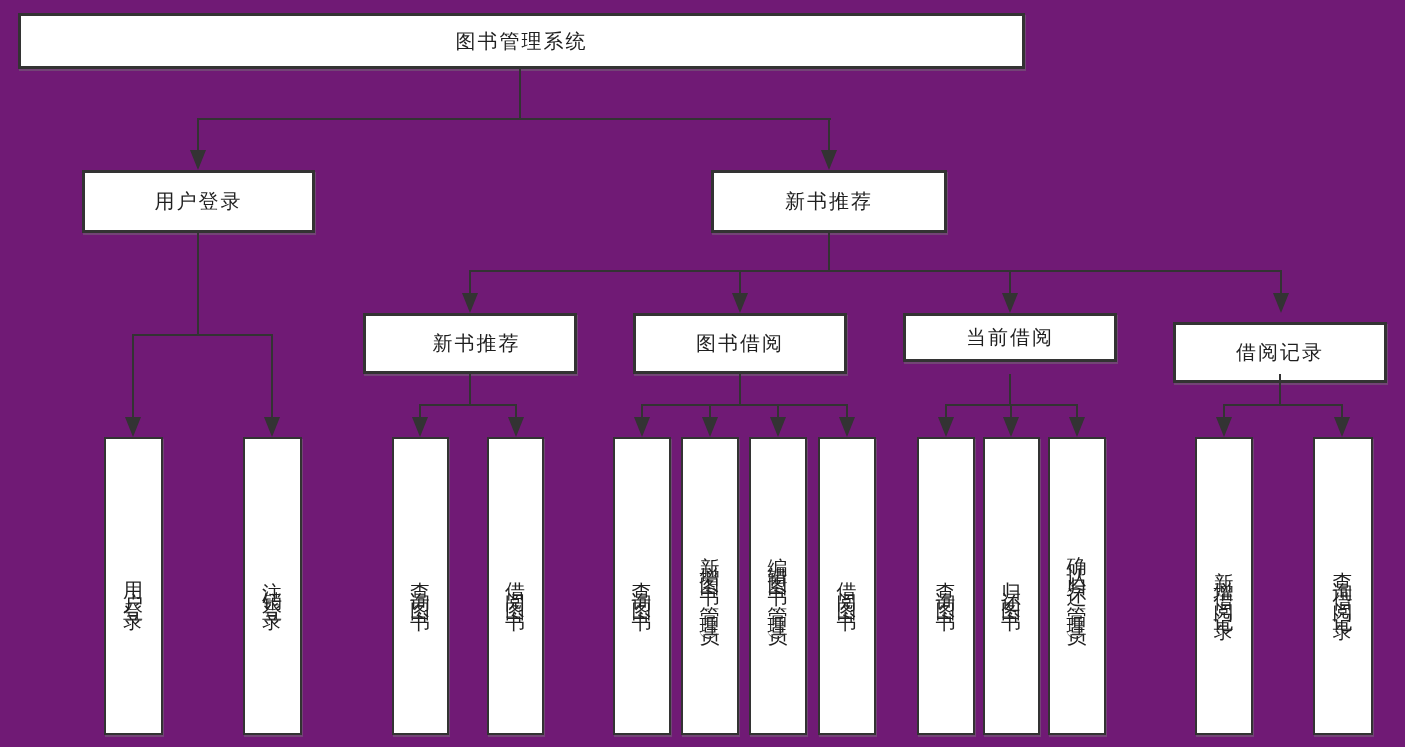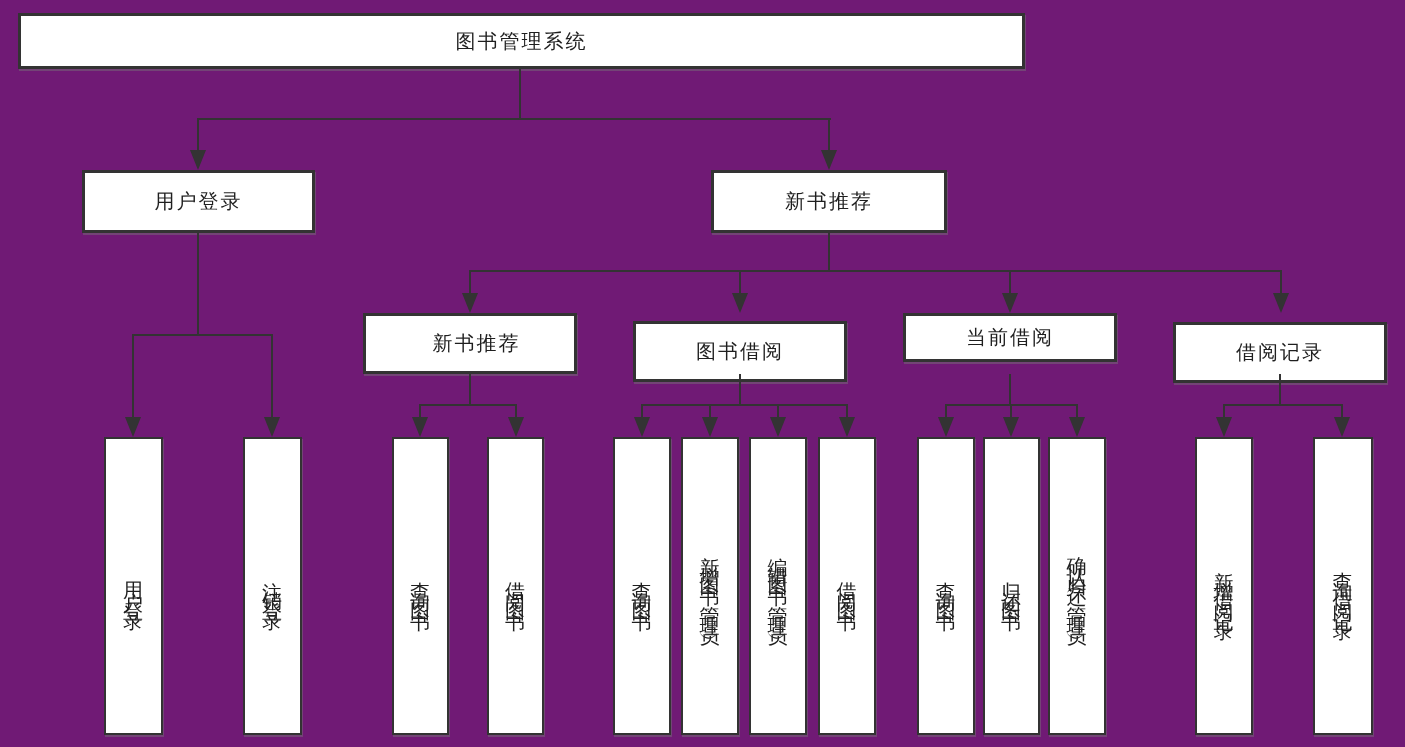--- a/index.html
+++ b/index.html
@@ -58,21 +58,21 @@
   <div class="vline" style="left:469px;top:270px;height:26px;"></div>
   <div class="arrowhead" style="left:462px;top:293px;"></div>
   <div class="vline" style="left:739px;top:270px;height:26px;"></div>
   <div class="arrowhead" style="left:732px;top:293px;"></div>
   <div class="vline" style="left:1009px;top:270px;height:26px;"></div>
   <div class="arrowhead" style="left:1002px;top:293px;"></div>
   <div class="vline" style="left:1280px;top:270px;height:26px;"></div>
   <div class="arrowhead" style="left:1273px;top:293px;"></div>
 
   <div class="box" style="left:363px;top:313px;width:214px;height:61px;padding-left:13px;">新书推荐</div>
-  <div class="box" style="left:633px;top:321px;width:214px;height:61px;">图书借阅</div>
+  <div class="box" style="left:633px;top:313px;width:214px;height:61px;">图书借阅</div>
   <div class="box" style="left:903px;top:313px;width:214px;height:49px;">当前借阅</div>
   <div class="box" style="left:1173px;top:322px;width:214px;height:61px;">借阅记录</div>
 
   <div class="vline" style="left:469px;top:374px;height:32px;"></div>
   <div class="hline" style="left:419px;top:404px;width:98px;"></div>
   <div class="vline" style="left:419px;top:404px;height:16px;"></div>
   <div class="arrowhead" style="left:412px;top:417px;"></div>
   <div class="vline" style="left:515px;top:404px;height:16px;"></div>
   <div class="arrowhead" style="left:508px;top:417px;"></div>
 

